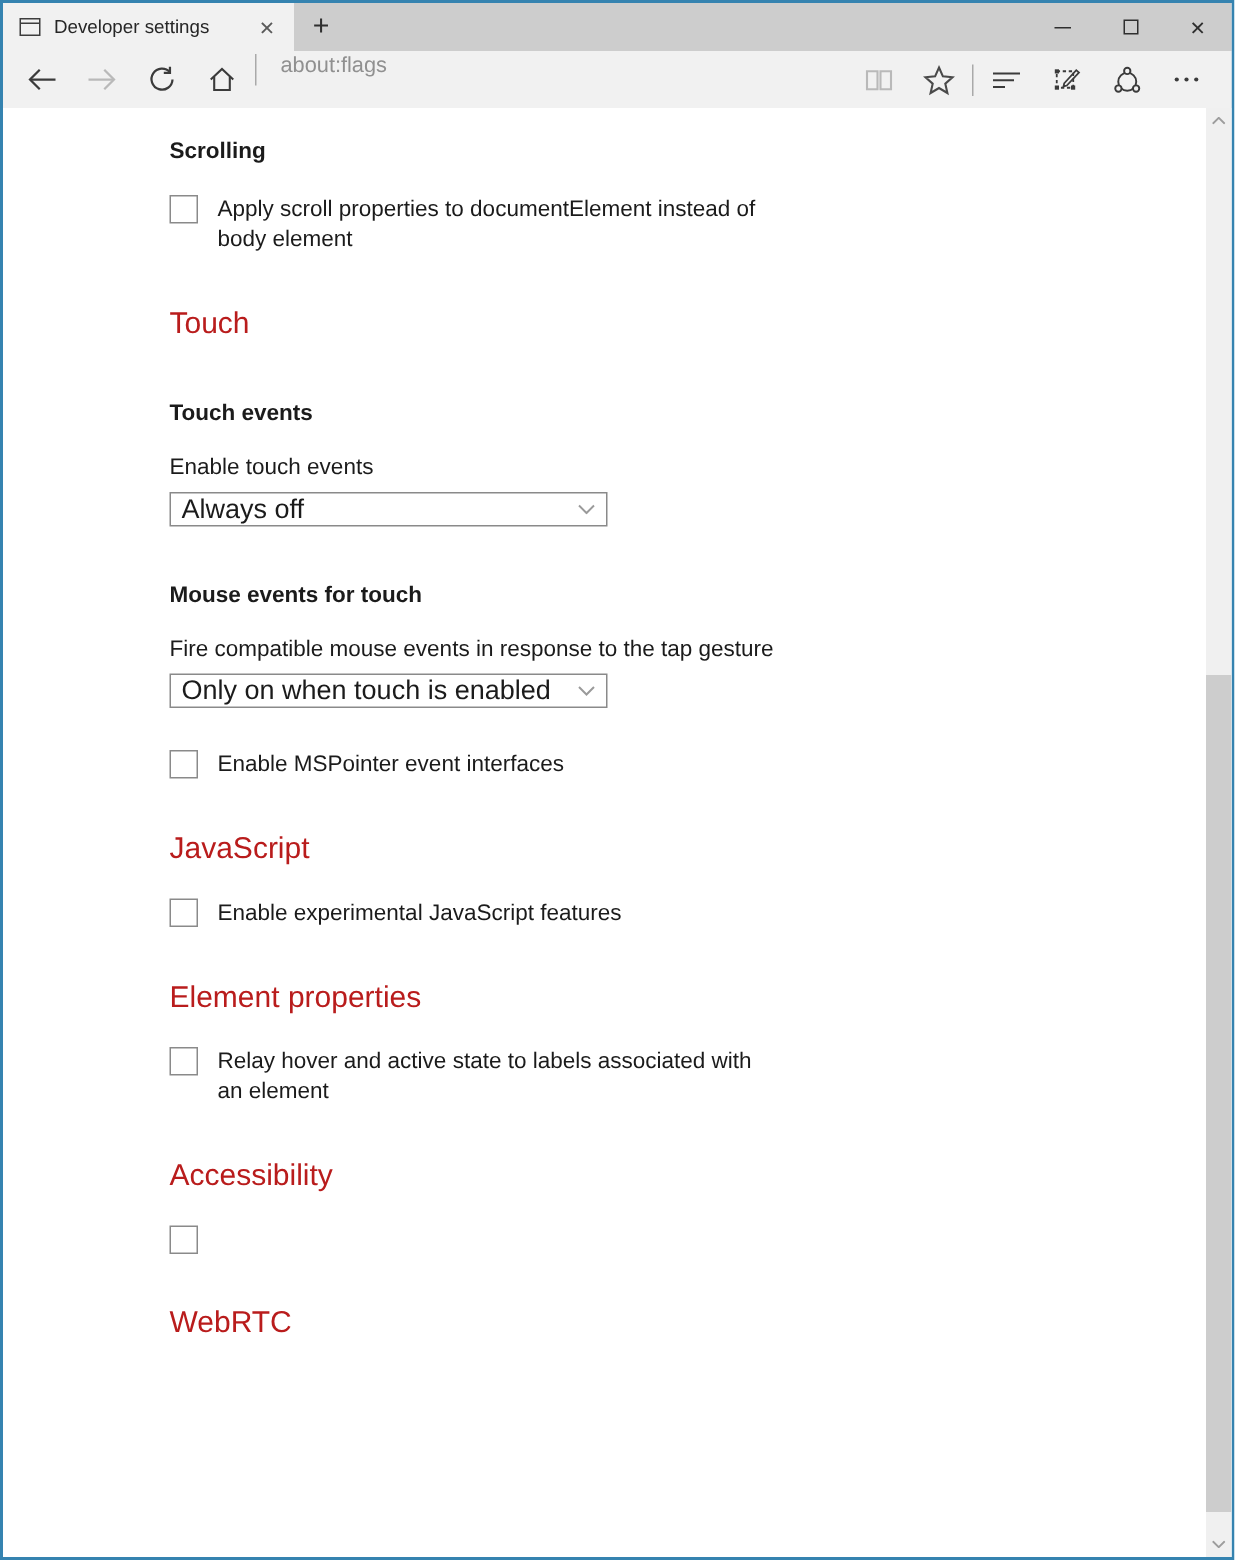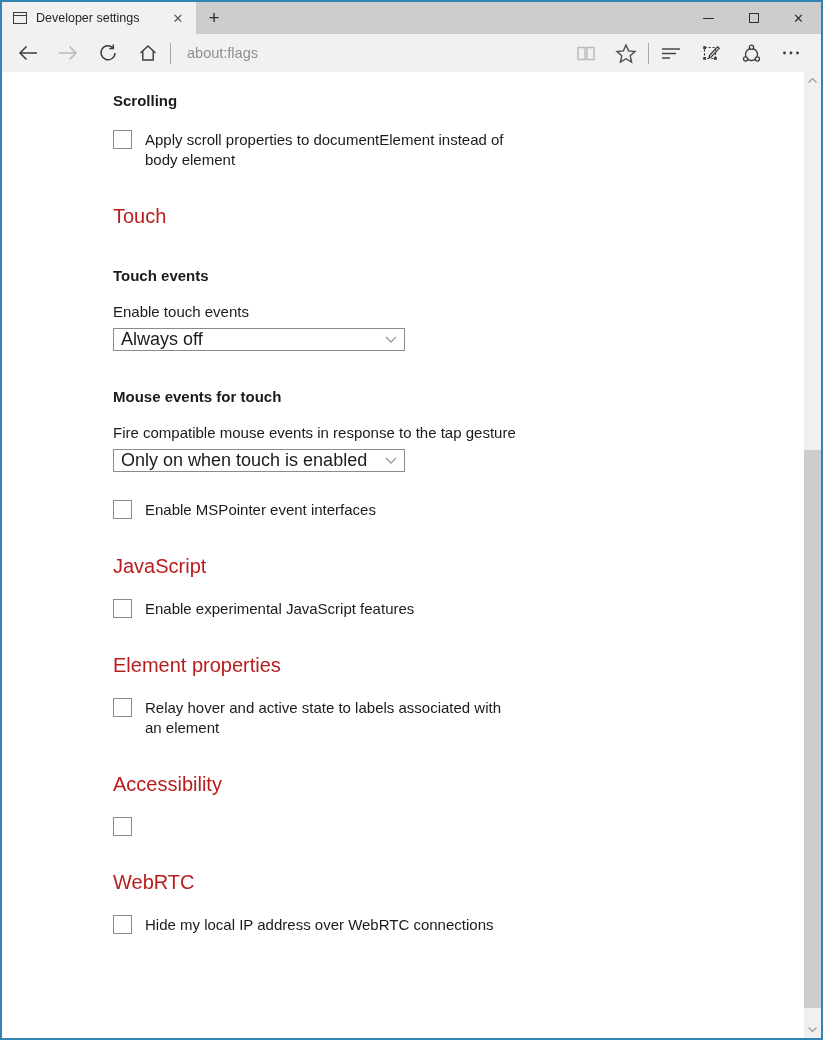--- a/index.html
+++ b/index.html
@@ -65,21 +65,21 @@
     width: 40px; height: 34px;
     display:flex; align-items:center; justify-content:center;
     flex-shrink: 0;
   }
   .tool-btn svg { display:block; }
   .v-divider {
     width: 1px; height: 21px; background: #a9a9a9; flex-shrink: 0;
     margin: 0 2px;
   }
   .addressbar {
-    flex: 1; display: flex; align-items: center; height: 34px;
+    flex: 1; display: flex; height: 34px;
     min-width: 0;
   }
   .url-text {
     font-size: 14.5px; color: #909090; padding-left: 14px;
     white-space: nowrap; overflow: hidden;
   }
   .right-icons { display:flex; align-items:center; flex-shrink: 0; }
 
   
   .content {
@@ -274,24 +274,20 @@
         <div class="h1">Element properties</div>
         <div class="cb-row">
           <span class="cb-box"></span>
           <span class="cb-label">Relay hover and active state to labels associated with an element</span>
         </div>
         <div class="h1">Accessibility</div>
         <div class="cb-row">
           <span class="cb-box"></span>
         </div>
         <div class="h1">WebRTC</div>
-        <div class="cb-row">
-          <span class="cb-box"></span>
-          <span class="cb-label">Hide my local IP address over WebRTC connections</span>
-        </div>
       </div>
 
     <div class="scrollbar">
       <div class="sb-arrow up">
         <svg width="9" height="5" viewBox="0 0 9 5" fill="none" stroke="#9d9d9d" stroke-width="1.2">
             <path d="M0.5 4.5 L4.5 0.5 L8.5 4.5"></path>
           </svg>
       </div>
       <div class="sb-thumb"></div>
       <div class="sb-arrow down">

